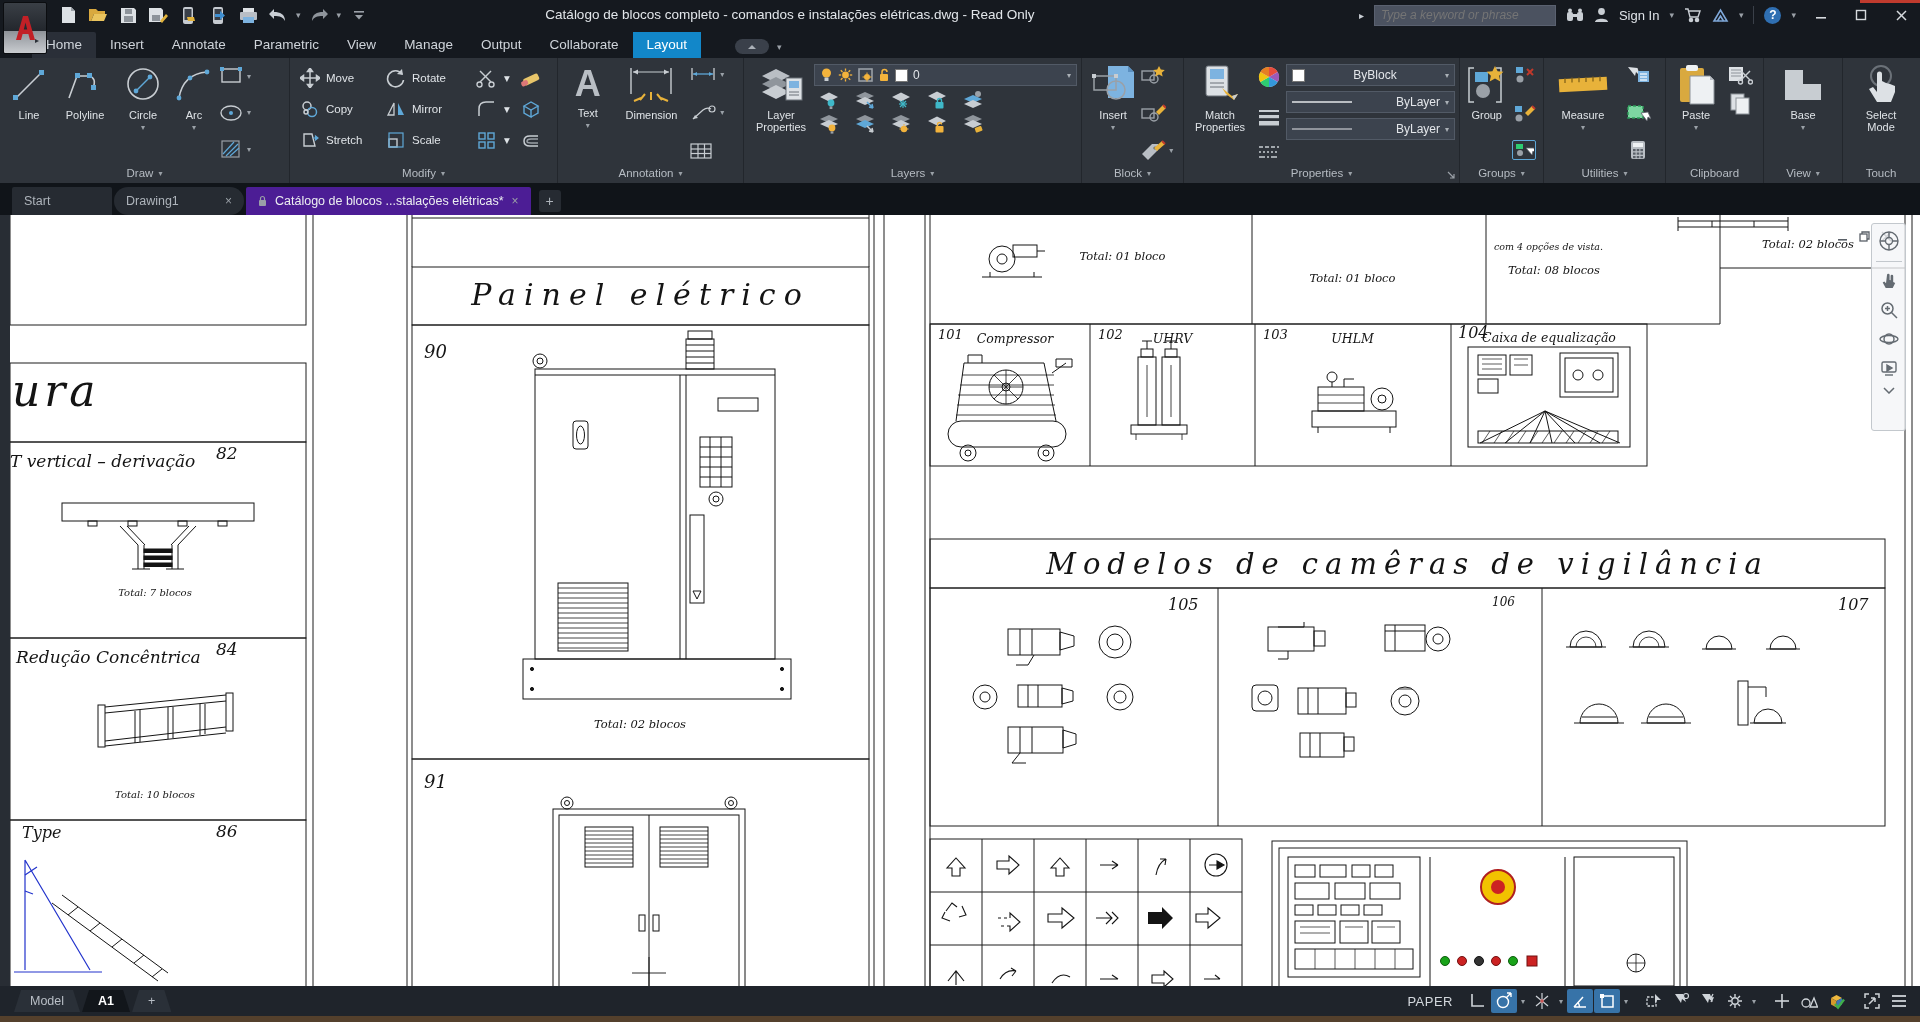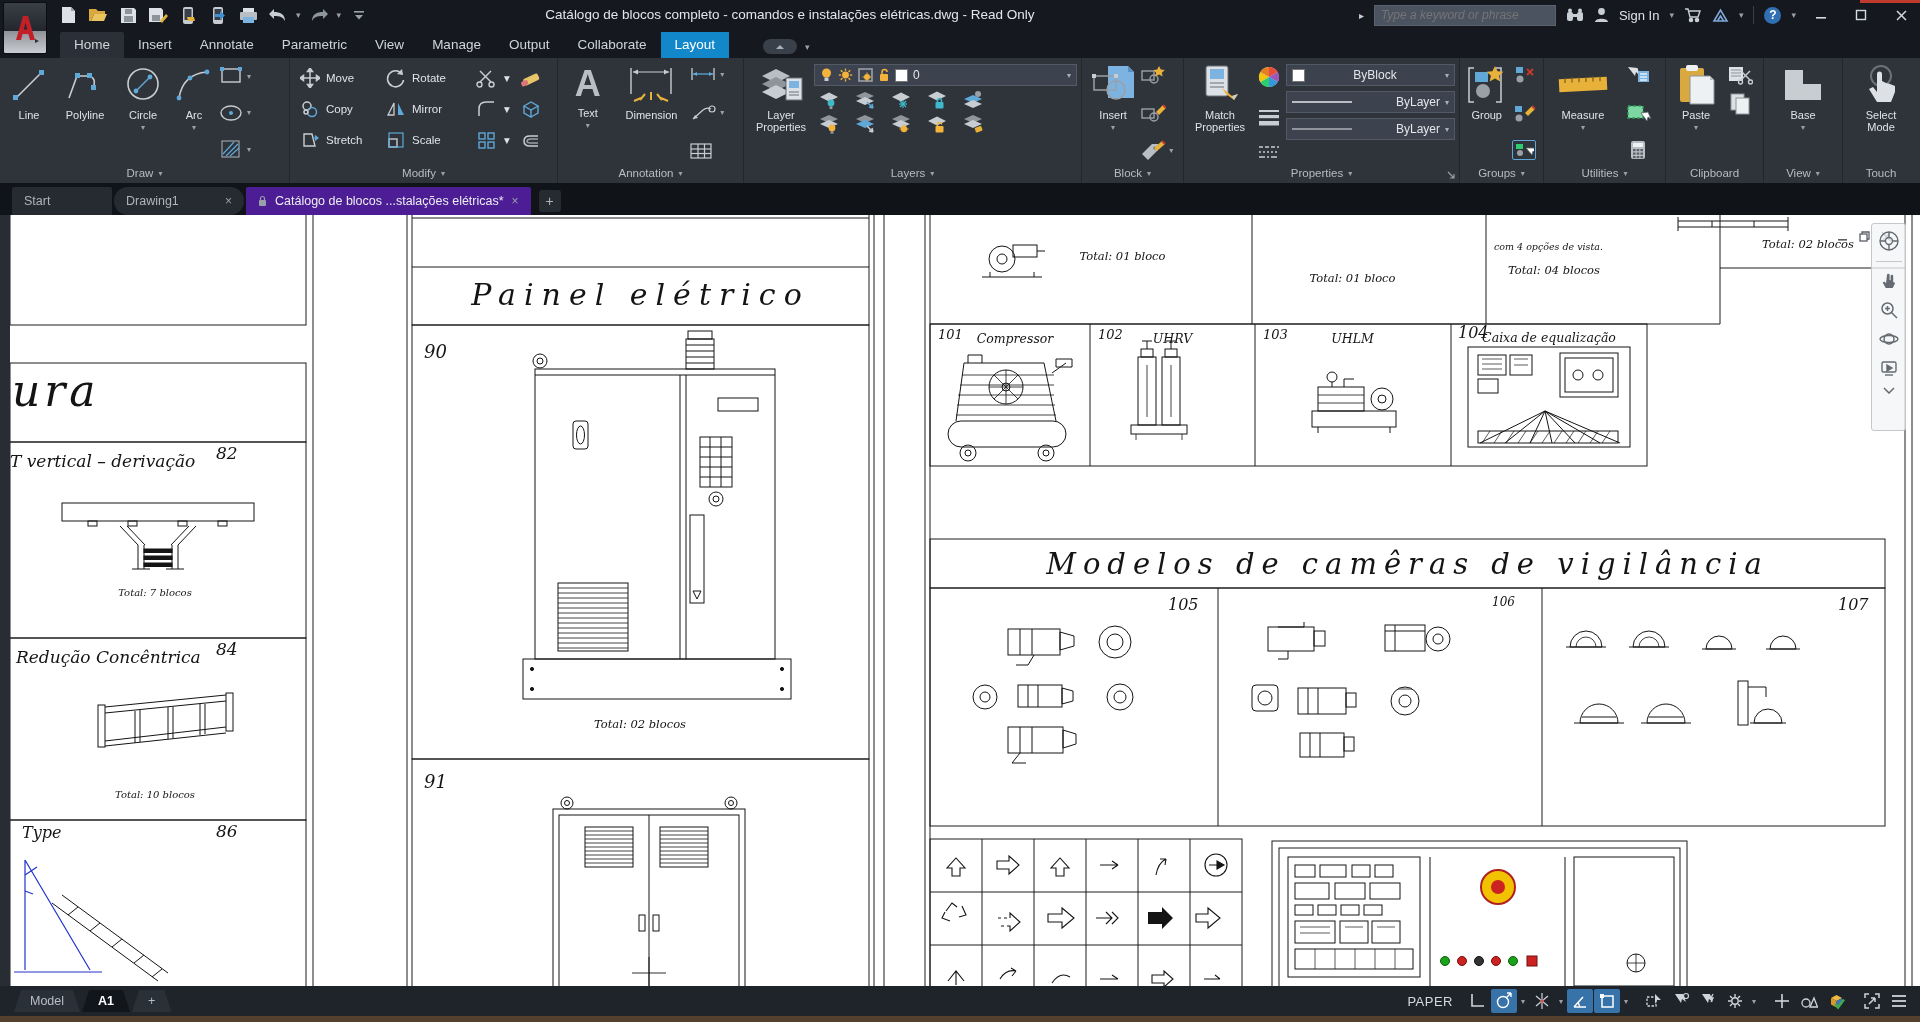--- a/index.html
+++ b/index.html
@@ -23,21 +23,21 @@
   .tb-ic { color:#c9ced4; display:flex; align-items:center; cursor:pointer; }
   #signin-label { color:#dfe3e8; font-size:13px; cursor:pointer; }
   .tb-sep { width:1px; height:18px; background:#3a4049; }
   #help-circle { width:17px; height:17px; border-radius:50%; background:#2f6fb2; color:#fff;
     font-size:12px; font-weight:bold; display:flex; align-items:center; justify-content:center; cursor:pointer; }
   .win-btn { width:30px; height:24px; display:flex; align-items:center; justify-content:center; cursor:pointer; }
   #close-strip { position:absolute; right:0; top:0; width:60px; height:3px; background:#c03b2e; }
 
   
   #tabrow { position:absolute; left:0; top:30px; width:1920px; height:28px; background:#15191f;
-    display:flex; align-items:flex-end; padding-left:60px; }
+    display:flex; align-items:flex-end; padding-left:32px; }
   .rtab { color:#cfd4da; font-size:13.5px; padding:5px 14px 6px; cursor:pointer; white-space:nowrap; }
   .rtab.hov { background:#2a2f38; border-radius:2px 2px 0 0; }
   .rtab.active { background:#1287c9; color:#ffffff; }
   #ribbon-collapse { margin-left:34px; margin-bottom:4px; display:flex; align-items:center; gap:8px; cursor:pointer; }
   #collapse-pill { width:34px; height:15px; background:#3a404a; border-radius:8px; display:flex; align-items:center; justify-content:center; }
 
   
   #ribbon { position:absolute; left:0; top:58px; width:1920px; height:125px; background:#2f343b;
     display:flex; }
   .panel { height:125px; border-right:1px solid #22262c; display:flex; flex-direction:column; position:relative; }
@@ -1249,21 +1249,21 @@
   <div class="cadtext" style="left:216px; top:606px; font-size:17px;">86</div>
 
   <div class="cadtext ctr" style="left:412px; top:62px; width:457px; font-size:30px; letter-spacing:8px;">Painel elétrico</div>
   <div class="cadtext" style="left:424px; top:126px; font-size:18px;">90</div>
   <div class="cadtext ctr" style="left:540px; top:502px; width:200px; font-size:11.5px;">Total: 02 blocos</div>
   <div class="cadtext" style="left:424px; top:556px; font-size:18px;">91</div>
 
   <div class="cadtext ctr" style="left:1030px; top:34px; width:185px; font-size:11.5px;">Total: 01 bloco</div>
   <div class="cadtext ctr" style="left:1260px; top:56px; width:185px; font-size:11.5px;">Total: 01 bloco</div>
   <div class="cadtext" style="left:1494px; top:26px; font-size:9.5px;">com 4 opções de vista.</div>
-  <div class="cadtext" style="left:1508px; top:48px; font-size:11.5px;">Total: 04 blocos</div>
+  <div class="cadtext" style="left:1508px; top:48px; font-size:11.5px;">Total: 08 blocos</div>
   <div class="cadtext" style="left:1762px; top:22px; font-size:11.5px;">Total: 02 blocos</div>
 
   <div class="cadtext" style="left:938px; top:112px; font-size:13px;">101</div>
   <div class="cadtext ctr" style="left:950px; top:116px; width:130px; font-size:12.5px;">Compressor</div>
   <div class="cadtext" style="left:1098px; top:112px; font-size:13px;">102</div>
   <div class="cadtext ctr" style="left:1110px; top:116px; width:125px; font-size:12.5px;">UHRV</div>
   <div class="cadtext" style="left:1263px; top:112px; font-size:13px;">103</div>
   <div class="cadtext ctr" style="left:1290px; top:116px; width:125px; font-size:12.5px;">UHLM</div>
   <div class="cadtext" style="left:1458px; top:108px; font-size:16px;">104</div>
   <div class="cadtext ctr" style="left:1458px; top:115px; width:182px; font-size:12.5px;">Caixa de equalização</div>

